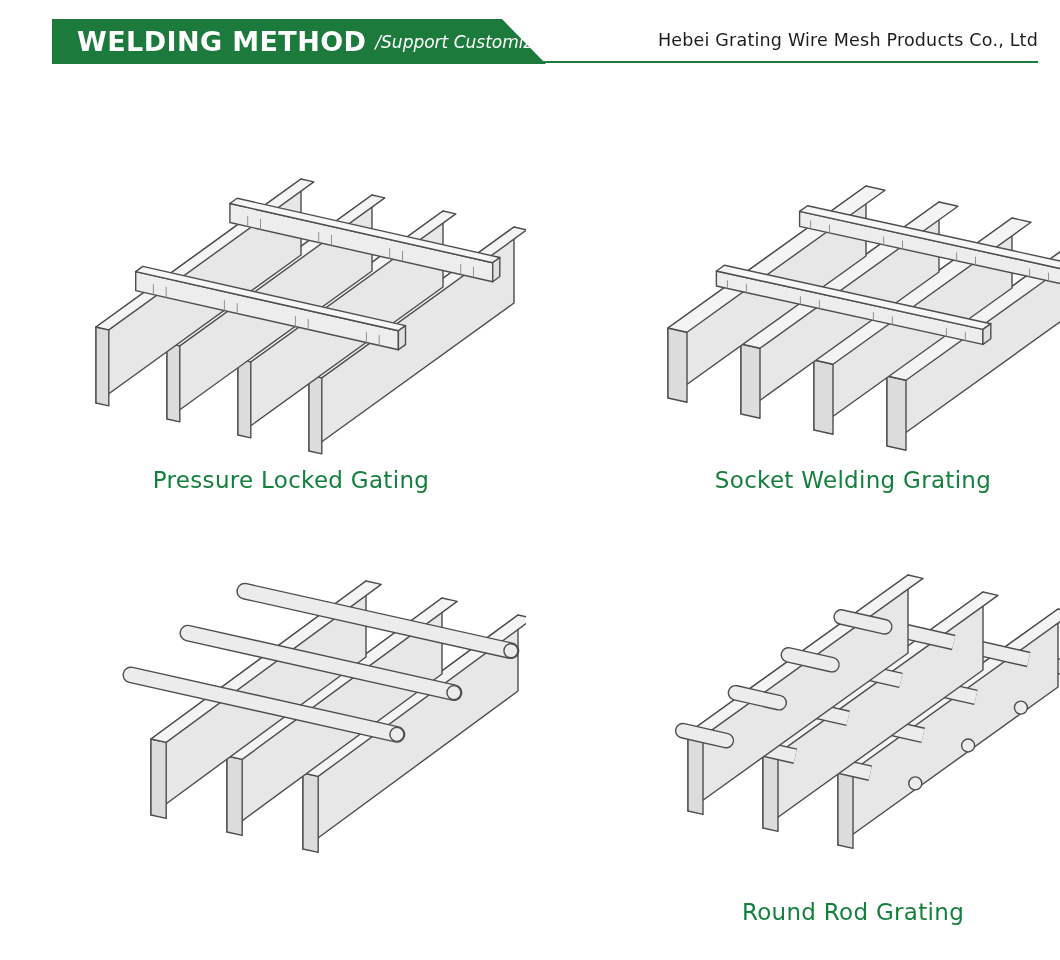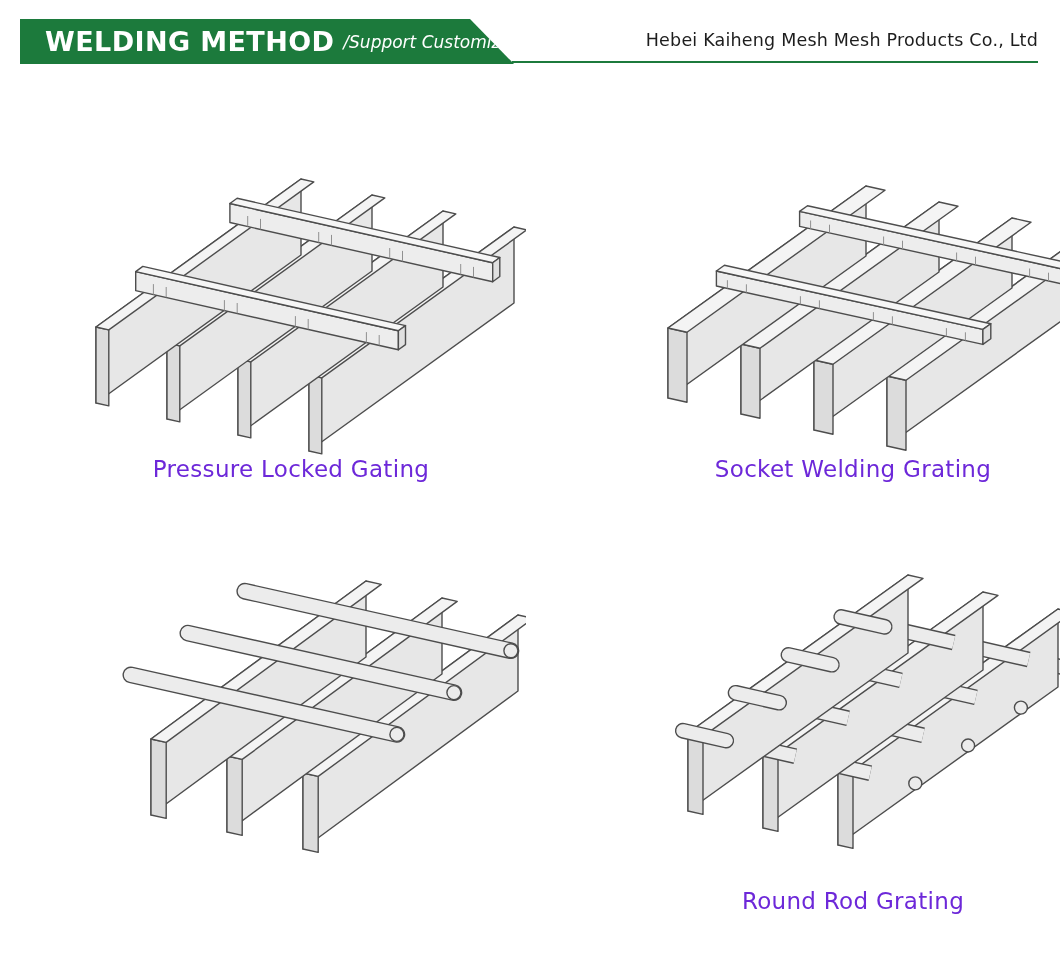--- a/index.html
+++ b/index.html
@@ -22,38 +22,38 @@
   .company{
     position:absolute;top:30px;right:22px;font-size:17.5px;color:#1d1d1d;letter-spacing:0.2px;white-space:nowrap;
   }
   .rule{position:absolute;top:61px;left:512px;width:526px;height:2px;}
   
   .cell{position:absolute;width:470px;text-align:center;}
   .cell svg{display:block;width:470px;}
   .cell.row0 svg{height:340px;}
   .cell.row1 svg{height:350px;}
   .cell figcaption{
-    font-size:23px;color:#6d28d9;letter-spacing:0.3px;font-weight:400;
+    margin-top:11px;font-size:23px;color:#15803d;letter-spacing:0.3px;font-weight:400;
   }
   .c0{left:16px;top:100px;}
   .c1{left:578px;top:100px;}
   .c2{left:16px;top:522px;}
   .c3{left:578px;top:522px;}
 </style>
 </head>
 <body>
 
 <div class="page">
 
   <header>
-    <div class="banner" style="background: rgb(28, 122, 60);">
+    <div class="banner" style="background: rgb(28, 122, 60); margin-left: 32px;">
       <span class="title">WELDING METHOD</span>
       <span class="subtitle">/Support Customization</span>
     </div>
-    <div class="company">Hebei Kaiheng Mesh Mesh Products Co., Ltd</div>
+    <div class="company">Hebei Grating Wire Mesh Products Co., Ltd</div>
     <div class="rule" style="background: rgb(28, 122, 60);"></div>
   </header>
 
   <main>
 
     <figure class="cell row0 c0">
       <svg viewBox="0 0 470 340">
           <polygon points="253.0,335.0 458.0,187.0 458.0,111.0 253.0,259.0" fill="#e7e7e7" stroke="#4d4d4d" stroke-width="1.4" stroke-linejoin="round"></polygon>
           <polygon points="253.0,335.0 265.8,337.9 265.8,261.9 253.0,259.0" fill="#dcdcdc" stroke="#4d4d4d" stroke-width="1.4" stroke-linejoin="round"></polygon>
           <polygon points="253.0,259.0 265.8,261.9 470.8,113.9 458.0,111.0" fill="#f4f4f4" stroke="#4d4d4d" stroke-width="1.4" stroke-linejoin="round"></polygon>

